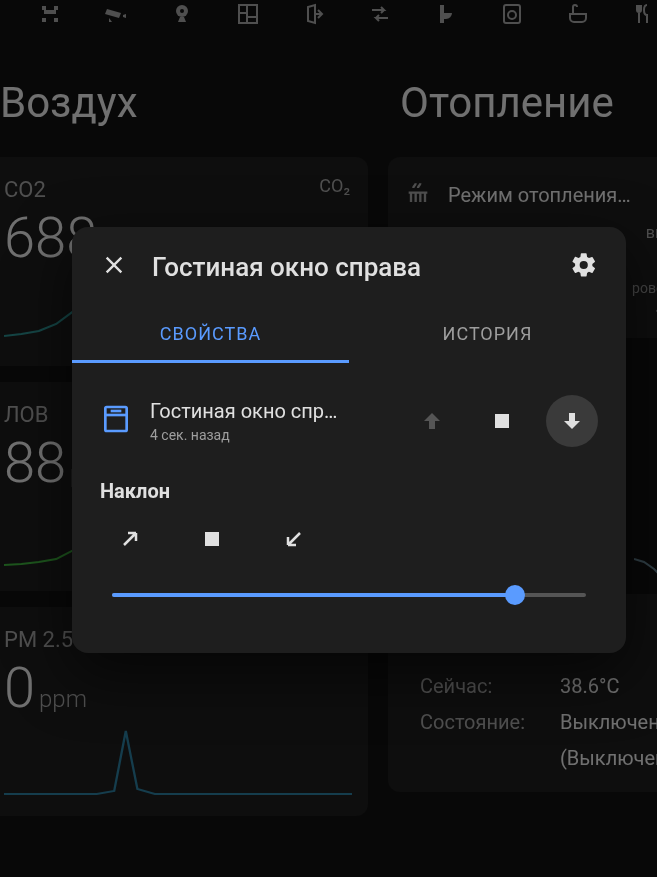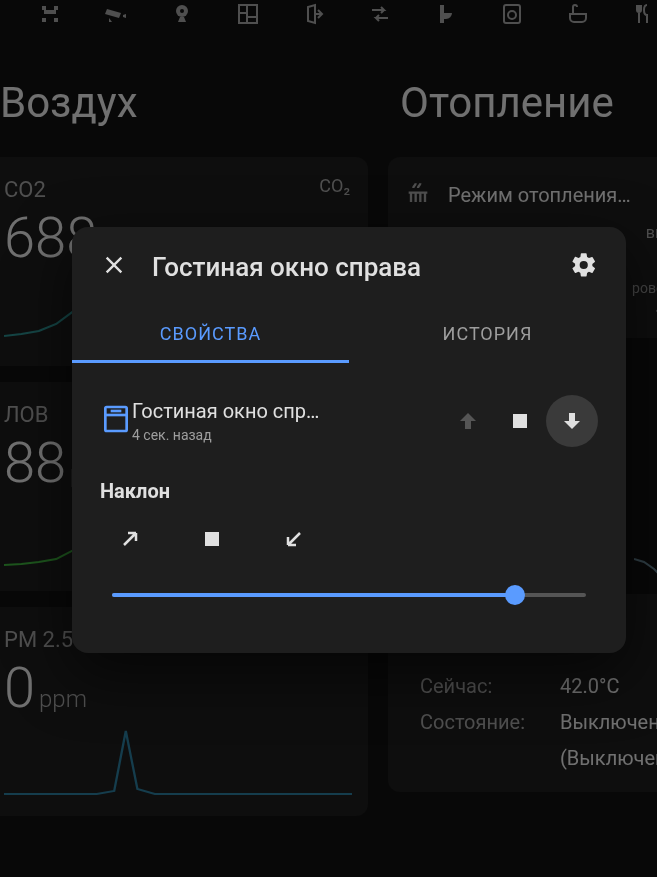--- a/index.html
+++ b/index.html
@@ -120,20 +120,21 @@
     text-transform: uppercase;
   }
   .tab.active {
     color: #5a9bff;
     border-bottom-color: #5a9bff;
   }
   
   .cover-row {
     display: flex;
     align-items: center;
+    gap: 18px;
     padding: 14px 0;
   }
   .cover-row .icon svg { width: 32px; height: 32px; }
   .cover-row .info { flex: 1; min-width: 0; }
   .cover-row .info .name { font-size: 20px; color: #e0e0e0; white-space: nowrap; overflow: hidden; text-overflow: ellipsis; }
   .cover-row .info .time { font-size: 14px; color: #9e9e9e; margin-top: 4px; }
   .cover-row .btn {
     width: 52px; height: 52px; display: flex; align-items: center; justify-content: center;
     border-radius: 50%; cursor: pointer;
   }
@@ -276,21 +277,21 @@
       </svg>
       <div class="heating-row" style="padding:0 0 12px 0;">
         <svg viewBox="0 0 24 24">
             <path d="M4 10h16M6 10v8m4-8v8m4-8v8m4-8v8M8 6c0-2 2-2 2-4m2 4c0-2 2-2 2-4" fill="none" stroke="#9e9e9e" stroke-width="2"></path>
           </svg>
         <span class="label" style="font-size:26px;">living_heater</span>
       </div>
       <div class="heater-status">
         <div class="status-row">
           <span class="key">Сейчас:</span>
-          <span class="val">42.0°C</span>
+          <span class="val">38.6°C</span>
         </div>
         <div class="status-row">
           <span class="key">Состояние:</span>
           <span class="val">Выключено</span>
         </div>
         <div class="status-row">
           <span class="key"></span>
           <span class="val">(Выключено</span>
         </div>
       </div>

